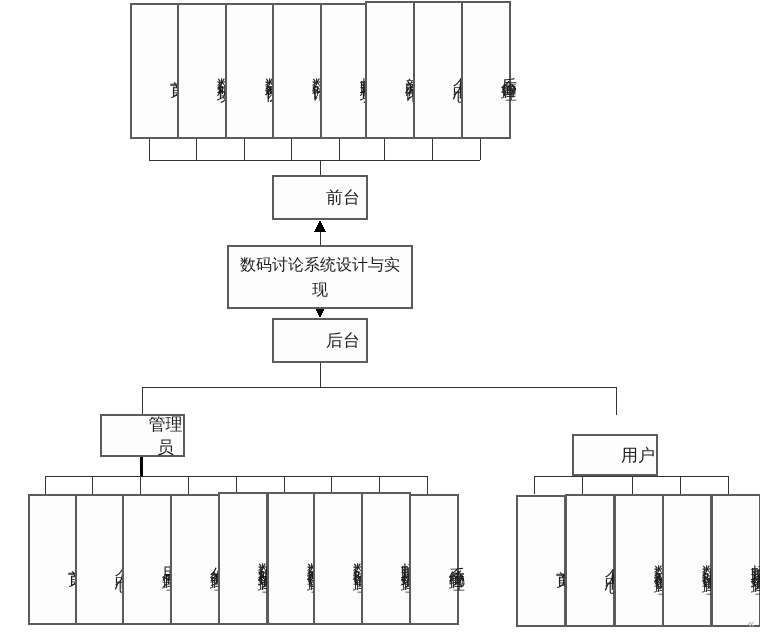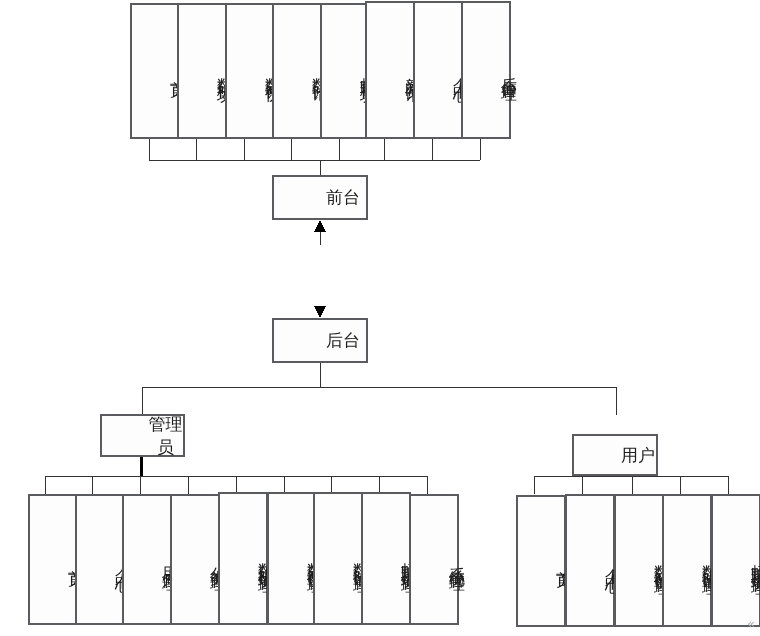--- a/index.html
+++ b/index.html
@@ -100,20 +100,21 @@
   <div class="node vnode" style="left:130px;top:3px;width:38px;height:136px;">首页</div>
   <div class="node vnode" style="left:177px;top:3px;width:39px;height:136px;">数码板块</div>
   <div class="node vnode" style="left:225px;top:3px;width:38px;height:136px;">数码评价</div>
   <div class="node vnode" style="left:272px;top:3px;width:39px;height:136px;">数码讨论</div>
   <div class="node vnode" style="left:320px;top:3px;width:38px;height:136px;">畅聊板块</div>
   <div class="node vnode" style="left:365px;top:1px;width:39px;height:138px;">新闻资讯</div>
   <div class="node vnode" style="left:413px;top:1px;width:39px;height:138px;">个人中心</div>
   <div class="node vnode" style="left:461px;top:1px;width:38px;height:138px;">后台管理</div>
 
   <div class="node hnode" style="left:272px;top:175px;width:96px;height:45px;">前台</div>
+  <div class="node title-node" style="left:227px;top:245px;width:186px;height:64px;">数码讨论系统设计与实现</div>
   <div class="node hnode" style="left:272px;top:318px;width:96px;height:45px;">后台</div>
 
   <div class="node hnode" style="left:100px;top:414px;width:85px;height:43px;">管理员</div>
   <div class="node hnode" style="left:572px;top:415px;width:86px;height:42px;margin-top:19px;">用户</div>
 
   <div class="node vnode" style="left:28px;top:494px;width:35px;height:131px;">首页</div>
   <div class="node vnode" style="left:75px;top:494px;width:35px;height:131px;">个人中心</div>
   <div class="node vnode" style="left:122px;top:494px;width:36px;height:131px;">用户管理</div>
   <div class="node vnode" style="left:170px;top:494px;width:36px;height:131px;">分类管理</div>
   <div class="node vnode" style="left:218px;top:492px;width:36px;height:133px;">数码板块管理</div>

